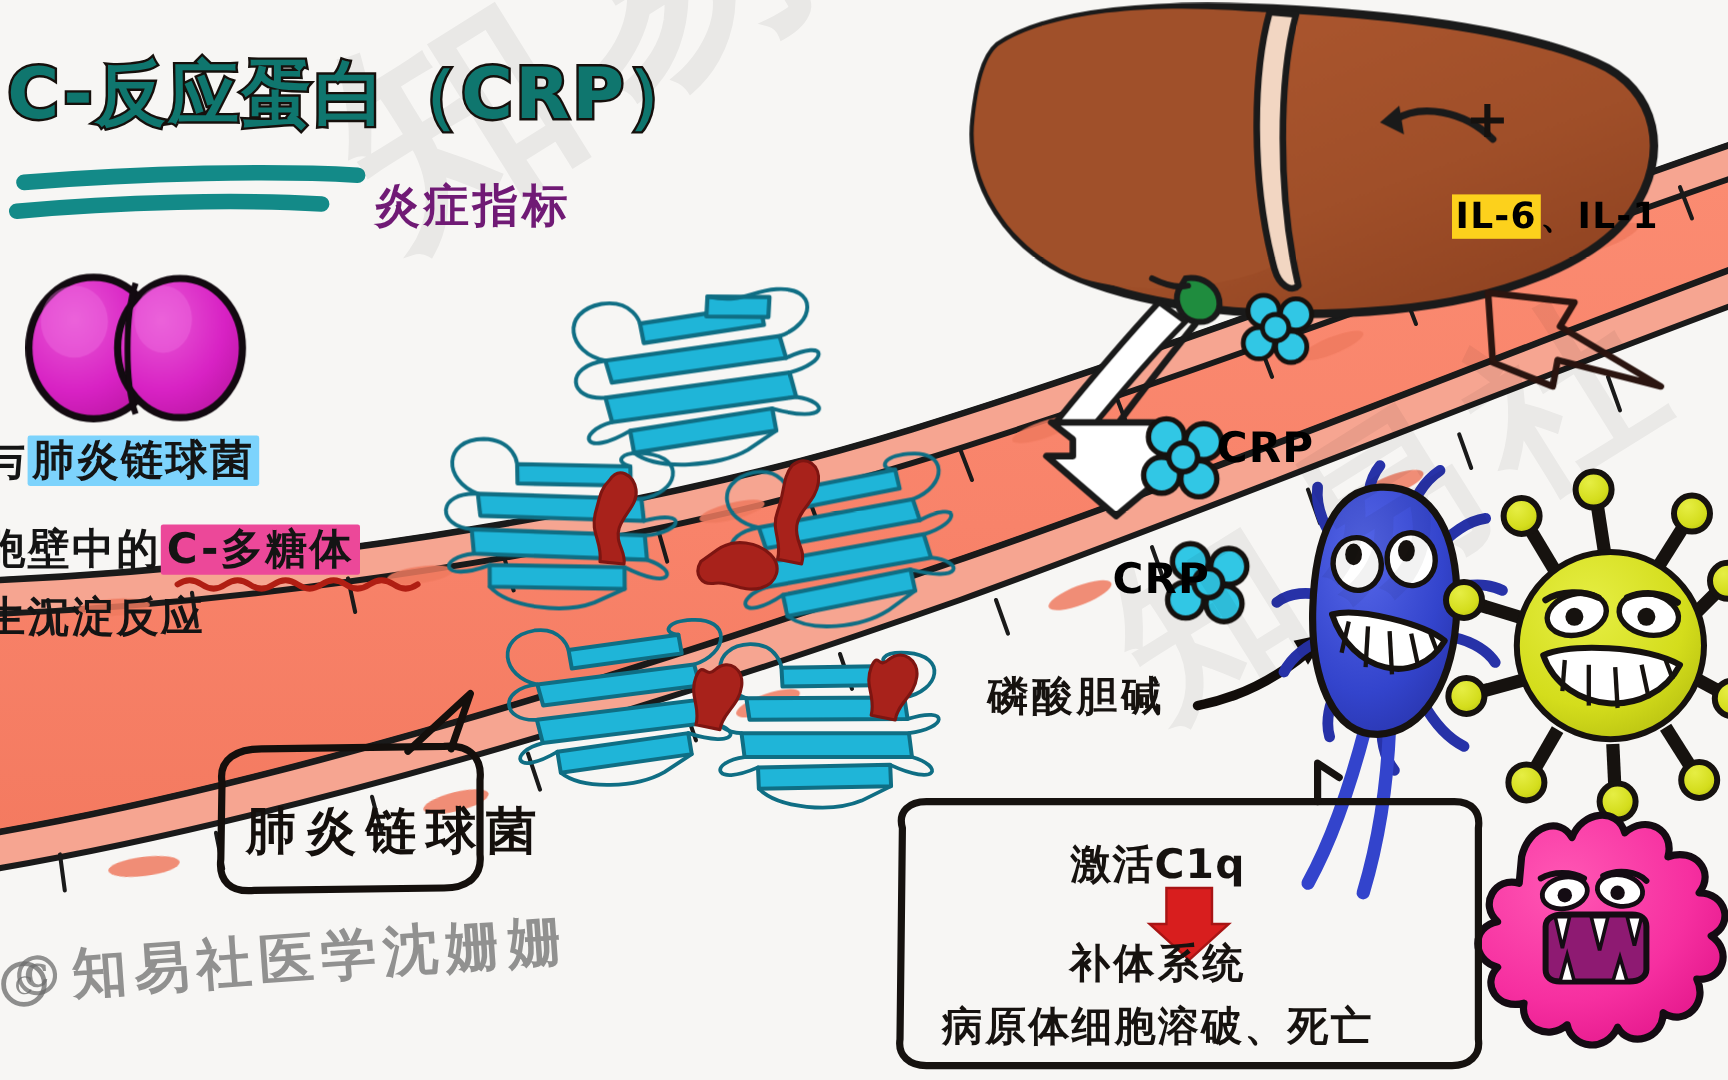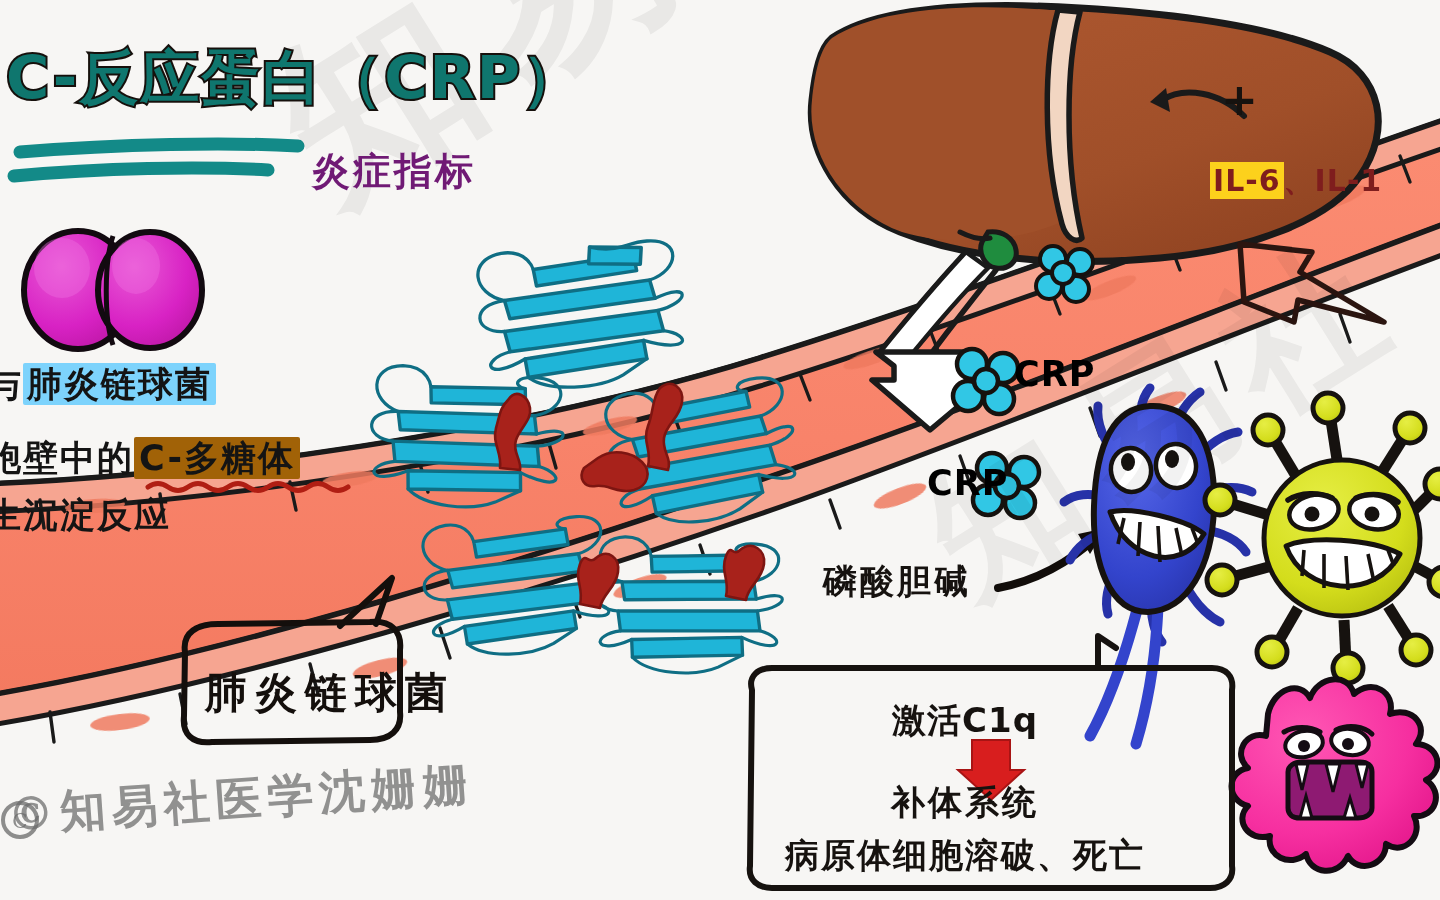--- a/index.html
+++ b/index.html
@@ -27,25 +27,25 @@
 
   
   .desc{
     left:-14px;font-size:35px;color:#141414;font-weight:bold;
     font-family:"DejaVu Sans",sans-serif;letter-spacing:2px;
   }
   #desc1{top:367px;}
   #desc2{top:441px;}
   #desc3{top:498px;}
   .hl-pink{background:#7dd3fc;padding:1px 4px;border-radius:2px;}
-  .hl-salmon{background:#a16207;padding:1px 5px;border-radius:2px;text-align:center;}
+  .hl-salmon{background:#ec4899;padding:1px 5px;border-radius:2px;text-align:center;}
 
   
   #il-label{
-    left:1210px;top:166px;font-size:30px;color:#7f1d1d;font-weight:bold;
+    left:1210px;top:166px;font-size:30px;color:#000000;font-weight:bold;
     font-family:"DejaVu Sans",sans-serif;letter-spacing:1px;
   }
   #il-label .hl-yellow{background:#fcd11c;padding:1px 3px;}
 
   
   .crp-label{
     font-size:35px;color:#000000;font-weight:bold;letter-spacing:1px;
     font-family:"DejaVu Sans",sans-serif;
   }
   #crp-label-1{left:1014px;top:357px;}

